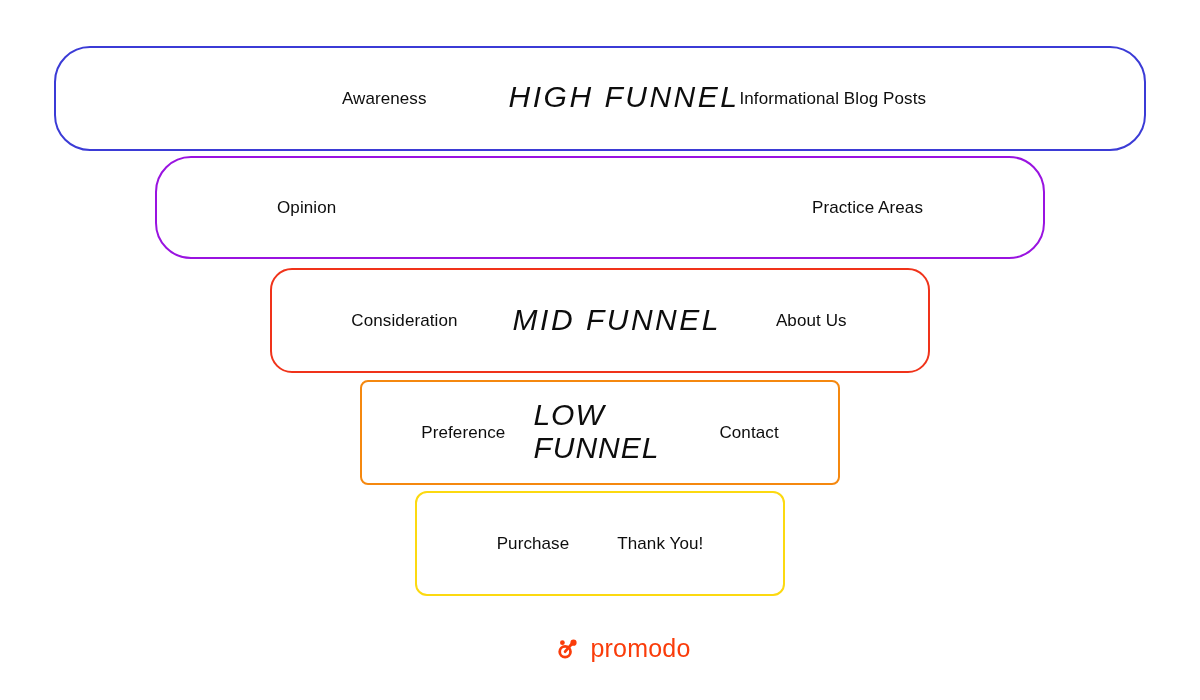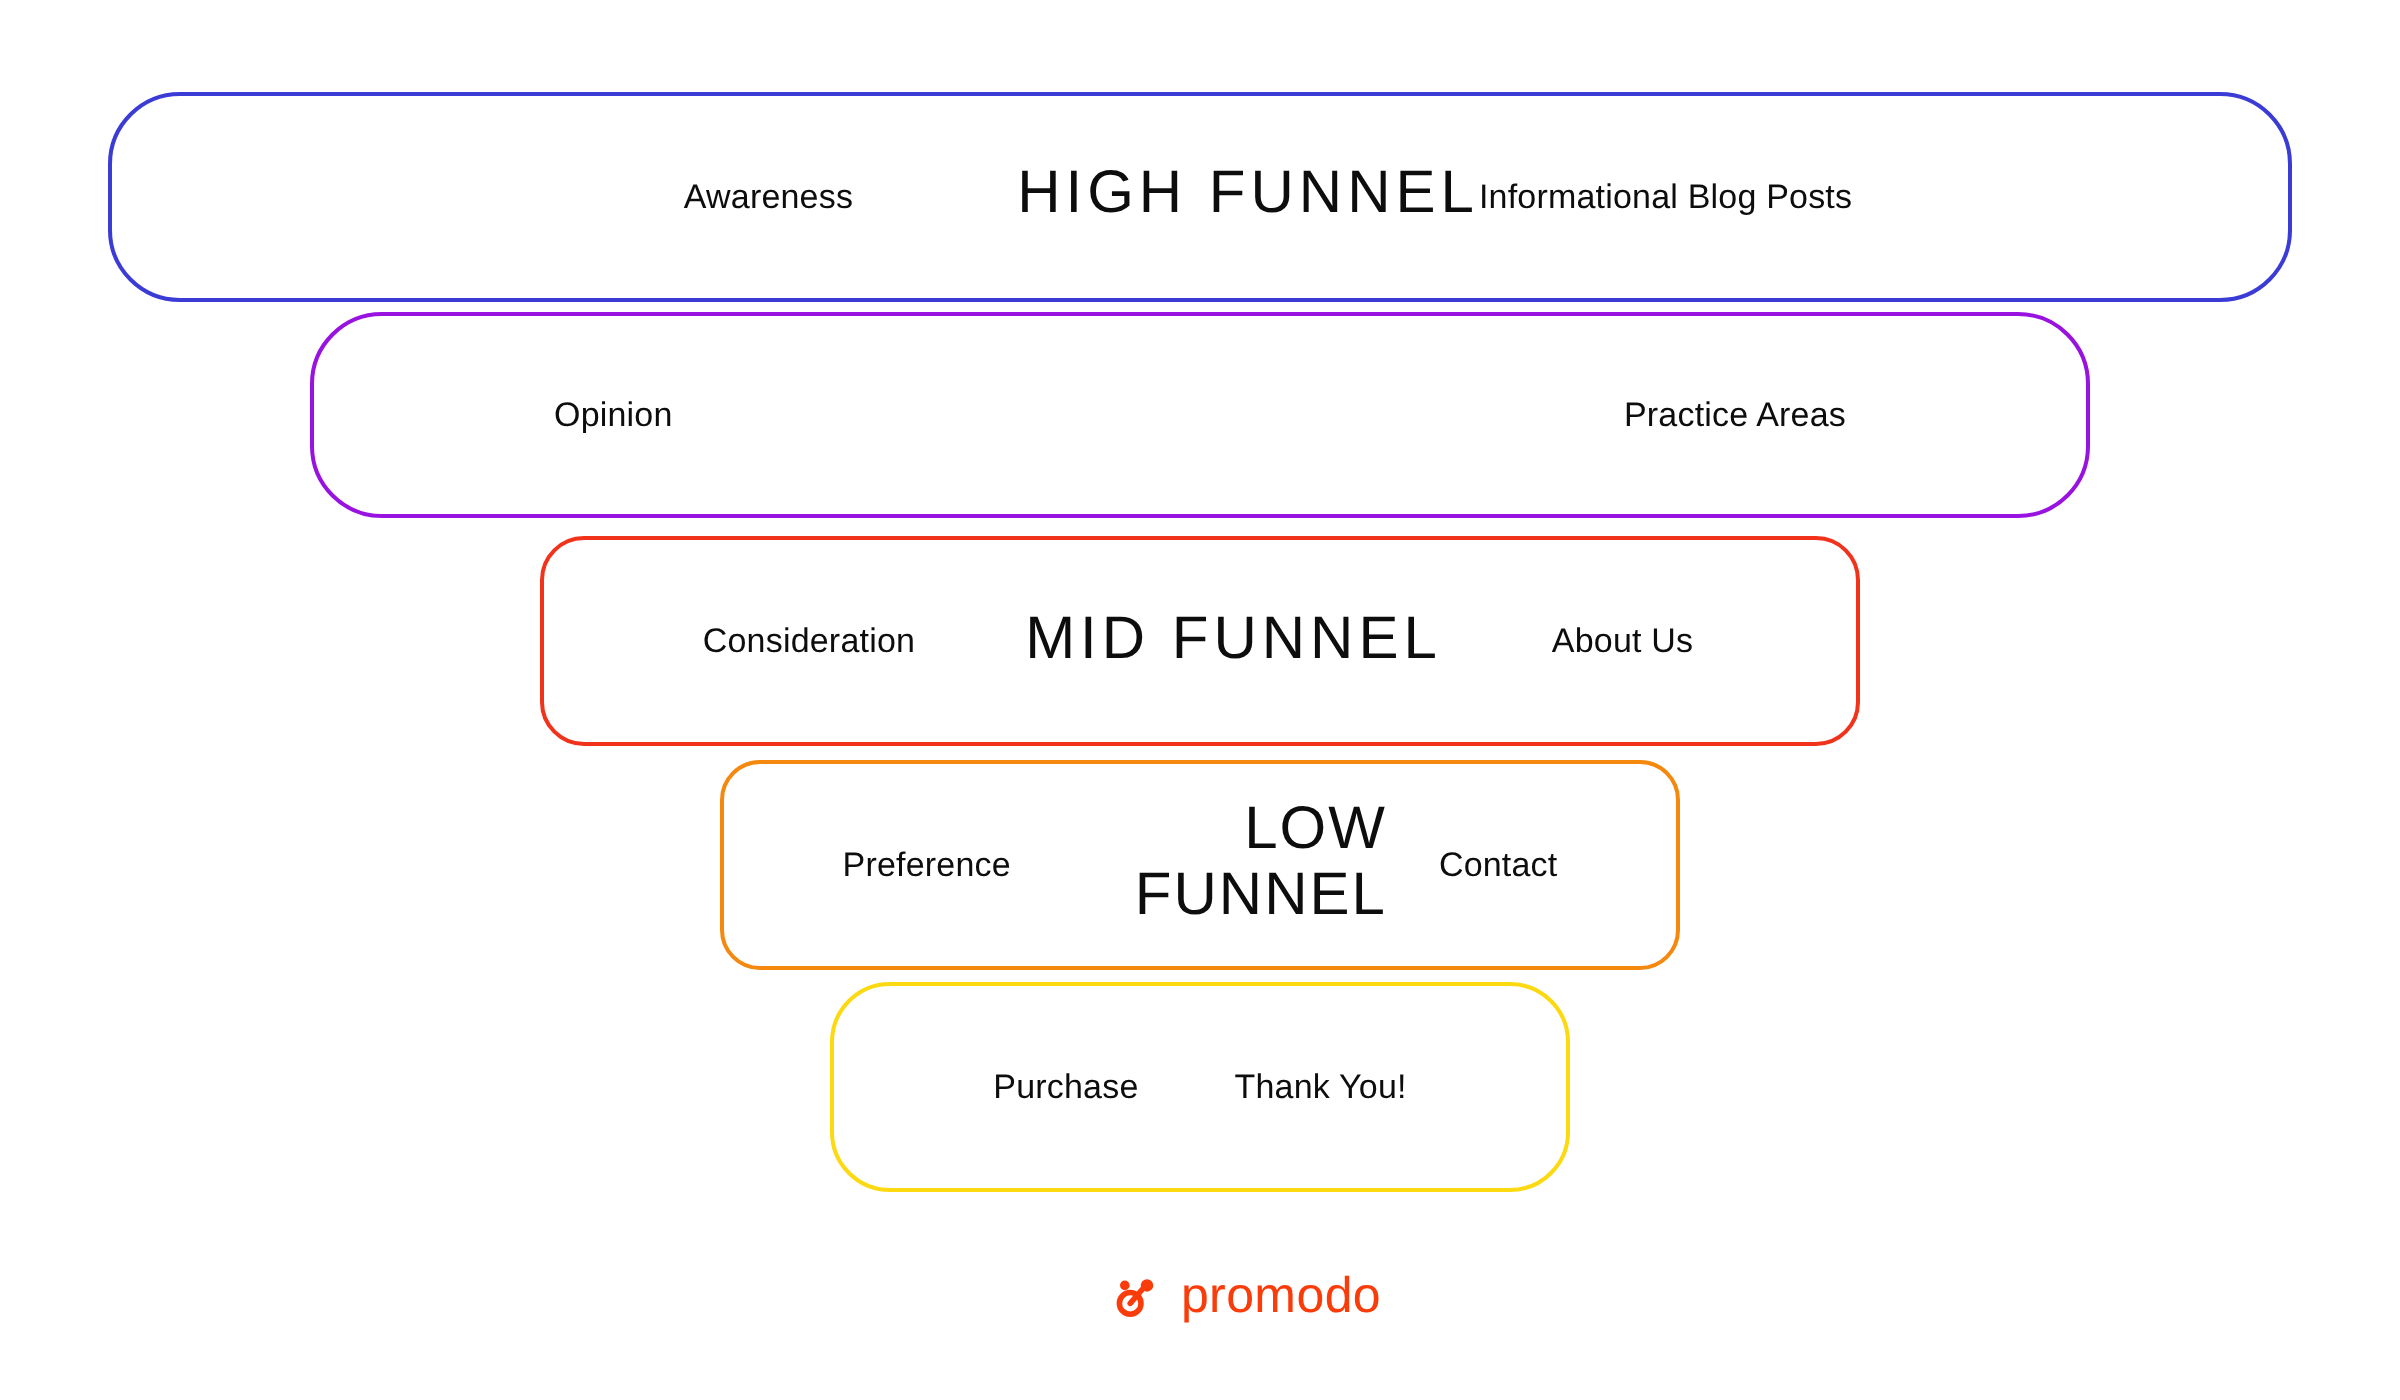--- a/index.html
+++ b/index.html
@@ -33,22 +33,22 @@
     border-radius: 34px;
     display: flex;
     align-items: center;
     justify-content: center;
   }
 
   
   .row-1 { left: 54px;  top: 46px;  width: 1092px; height: 105px; border-radius: 36px; }
   .row-2 { left: 155px; top: 156px; width: 890px;  height: 103px; border-radius: 36px; }
   .row-3 { left: 270px; top: 268px; width: 660px;  height: 105px; border-radius: 22px; }
-  .row-4 { left: 360px; top: 380px; width: 480px;  height: 105px; border-radius: 20px; }
-  .row-5 { left: 415px; top: 491px; width: 370px;  height: 105px; border-radius: 30px; }
+  .row-4 { left: 360px; top: 380px; width: 480px;  height: 105px; border-radius: 8px; }
+  .row-5 { left: 415px; top: 491px; width: 370px;  height: 105px; border-radius: 12px; }
 
   .row-inner {
     display: flex;
     align-items: center;
     justify-content: center;
     width: 100%;
     height: 100%;
   }
 
   .stage-label,
@@ -59,22 +59,23 @@
     letter-spacing: 0.1px;
     white-space: nowrap;
   }
 
   .funnel-title {
     color: #0d0d0d;
     font-size: 30px;
     font-weight: 400;
     letter-spacing: 2.5px;
     white-space: nowrap;
-    text-align: right;
+    text-align: left;
     line-height: 1.05;
+    font-style: italic;
   }
 
   .funnel-title.wrapped {
     white-space: normal;
     letter-spacing: 1px;
     line-height: 1.08;
     width: 160px;
   }
 
   

